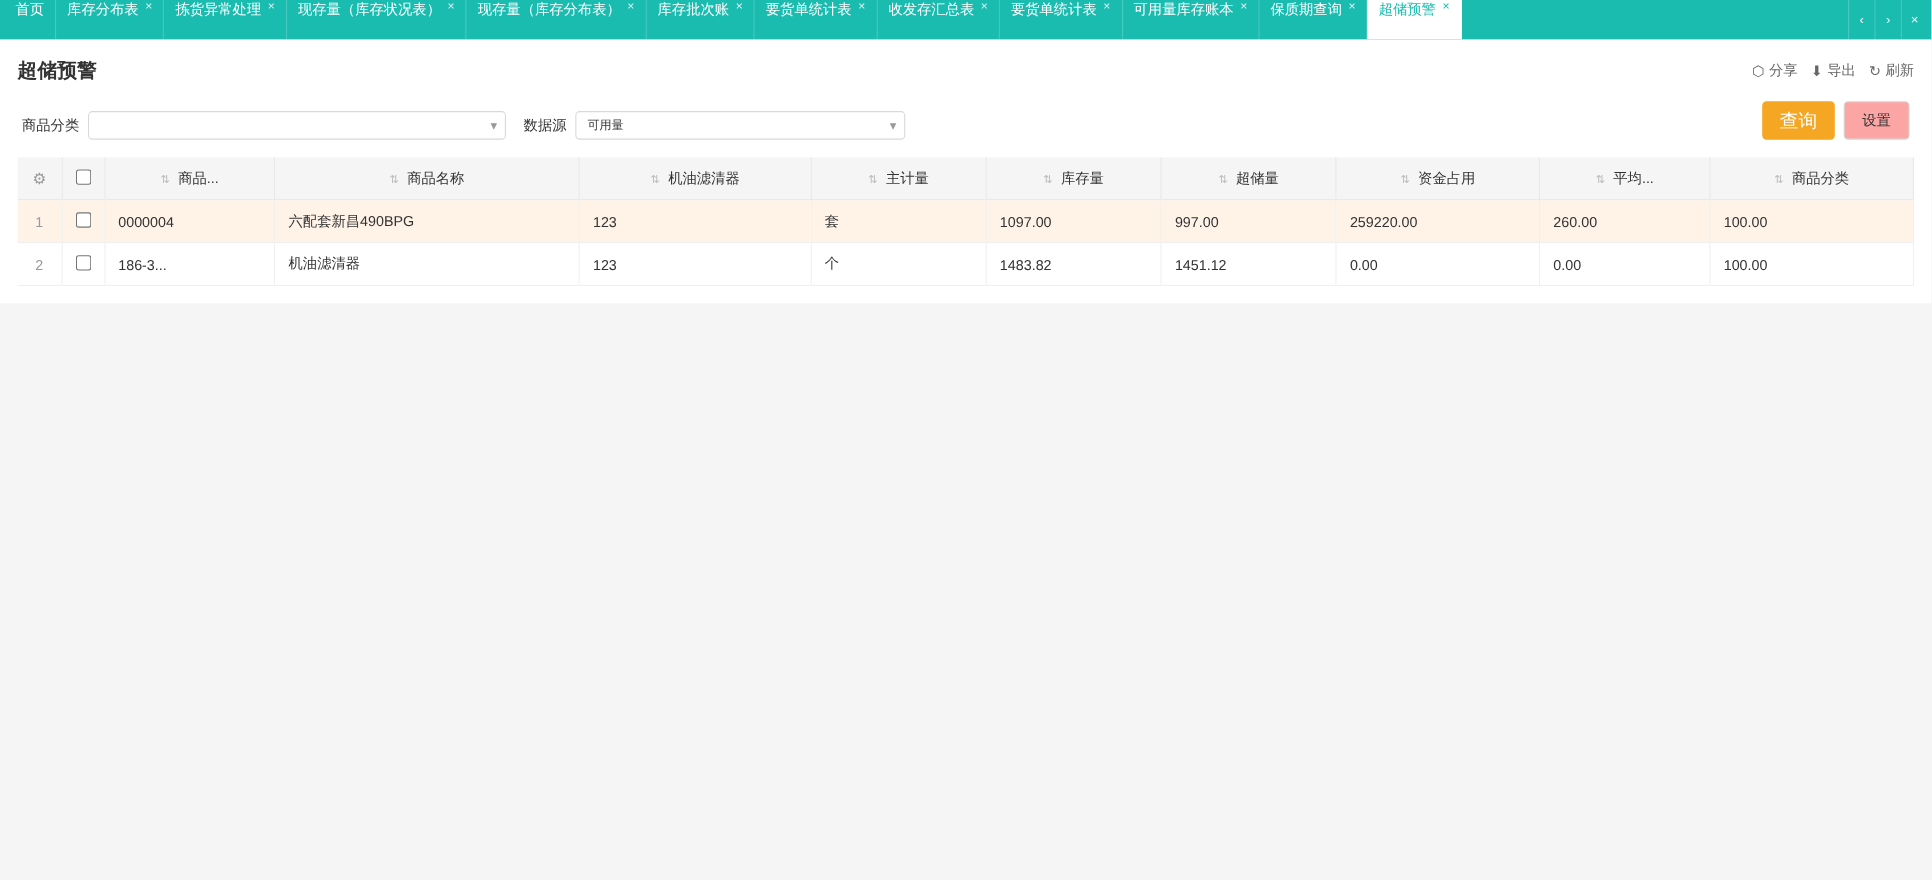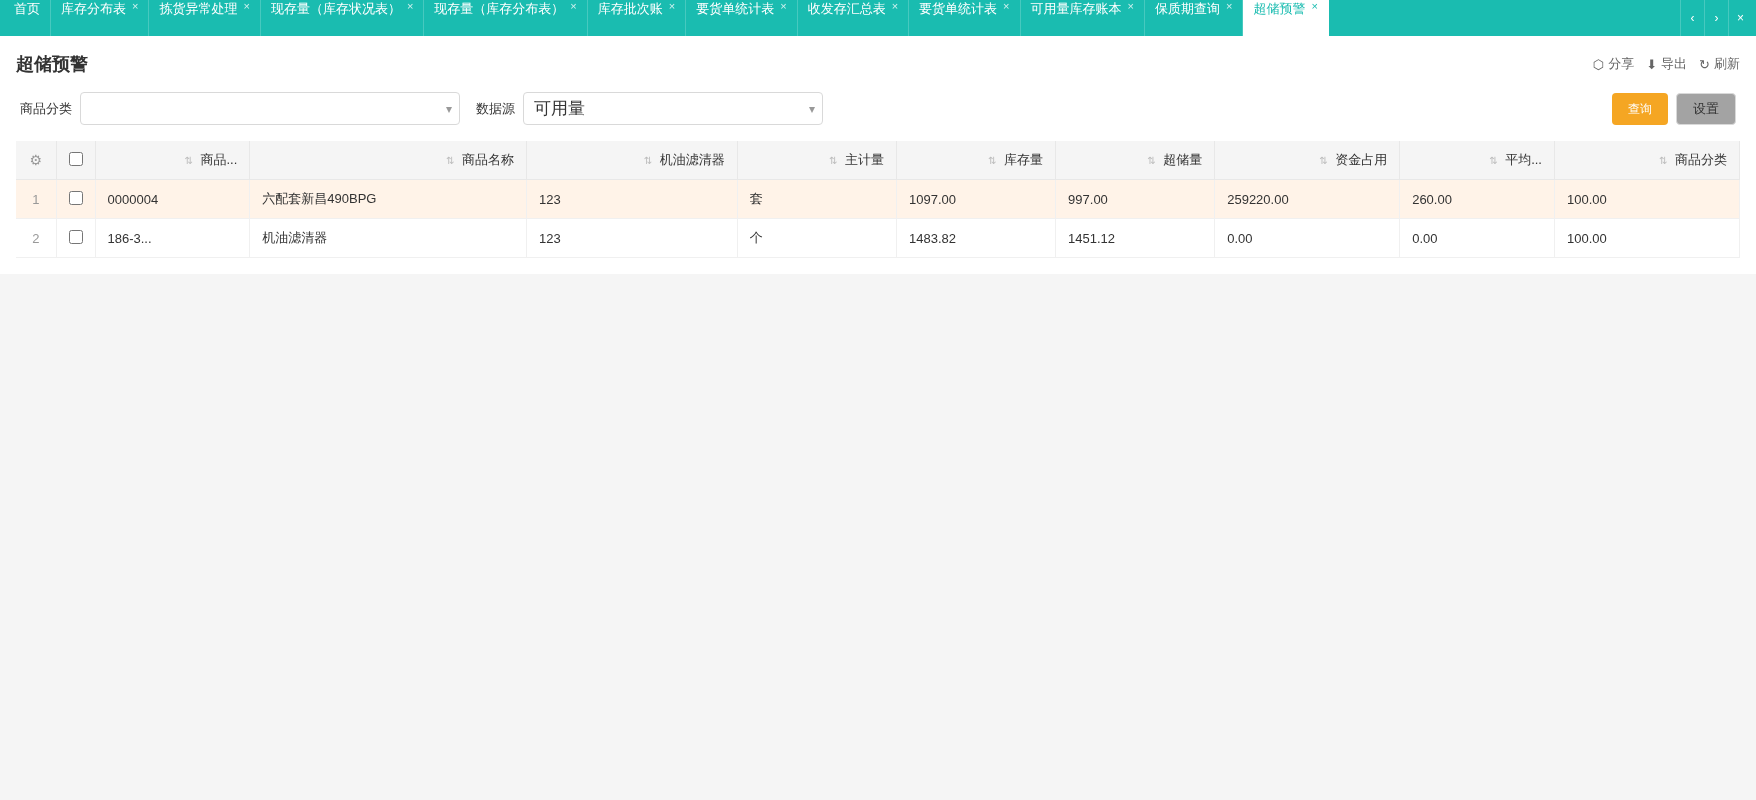--- a/index.html
+++ b/index.html
@@ -97,21 +97,21 @@
     }
     .filter-label {
       color: #333;
       font-size: 13px;
       white-space: nowrap;
     }
     .filter-select {
       border: 1px solid #d9d9d9;
       border-radius: 4px;
       padding: 6px 28px 6px 10px;
-      font-size: 17px;
+      font-size: 11px;
       color: #333;
       background: #fff;
       cursor: pointer;
       appearance: none;
       position: relative;
       min-width: 380px;
     }
     .filter-select-wrapper {
       position: relative;
       display: inline-block;
@@ -130,45 +130,45 @@
       display: flex;
       gap: 8px;
     }
     .btn-query {
       background: #f5a623;
       color: #fff;
       border: none;
       border-radius: 4px;
       padding: 6px 16px;
       cursor: pointer;
-      font-size: 12px;
+      font-size: 17px;
     }
     .btn-settings {
-      background: #a3a3a3;
+      background: #fca5a5;
       color: #333;
       border: 1px solid #d9d9d9;
       border-radius: 4px;
       padding: 6px 16px;
       cursor: pointer;
       font-size: 13px;
     }
 
     
     .data-table {
       width: 100%;
       border-collapse: collapse;
       font-size: 13px;
     }
     .data-table thead tr {
       background: #f5f5f5;
       border-bottom: 1px solid #e8e8e8;
     }
     .data-table thead th {
       padding: 10px 12px;
-      text-align: right;
+      text-align: center;
       color: #333;
       font-weight: normal;
       border-right: 1px solid #e8e8e8;
       white-space: nowrap;
     }
     .data-table thead th .sort-arrows {
       color: #bbb;
       font-size: 10px;
       margin-right: 4px;
     }

